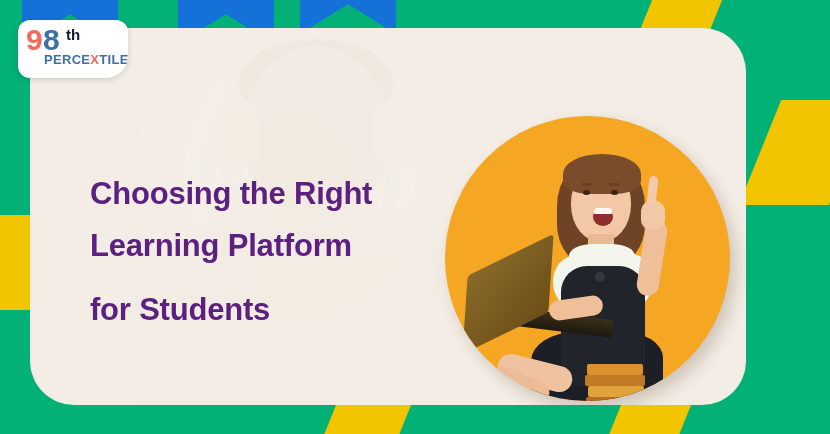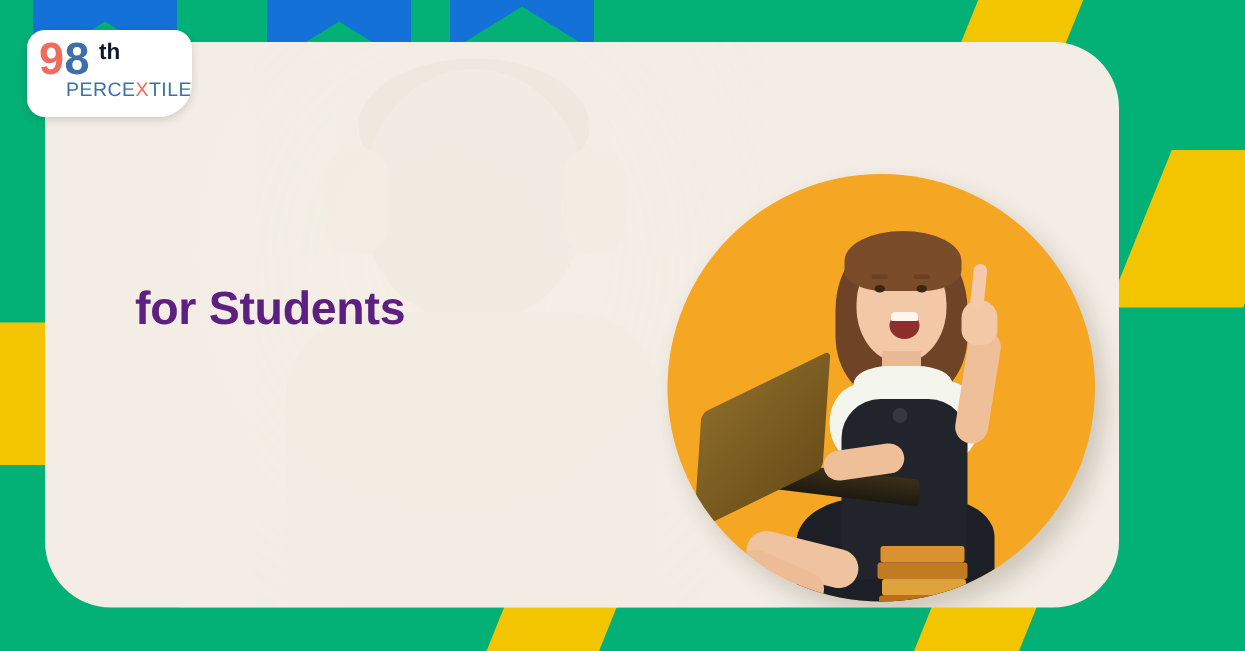--- a/index.html
+++ b/index.html
@@ -337,21 +337,21 @@
     position: absolute;
     left: 40px; top: 1px;
     font-size: 15px;
     font-weight: bold;
     color: #0f172a;
   }
   .logo-word {
     position: absolute;
     left: 26px; top: 32px;
     font-size: 13px;
-    font-weight: normal;
+    font-weight: bold;
     letter-spacing: .3px;
     color: #3E6FA8;
   }
   .logo-word .x { color: #EF6B5B; }
 </style>
 </head>
 <body>
 
 <div class="banner">
 
@@ -372,20 +372,22 @@
       <div class="wm-hair"></div>
       <div class="wm-head"></div>
       <div class="wm-band"></div>
       <div class="wm-cup wm-cup-l"></div>
       <div class="wm-cup wm-cup-r"></div>
       <div class="wm-body"></div>
       <div class="wm-glow"></div>
     </div>
 
     <div class="headline">
+      <span class="l1">Choosing the Right</span>
+      <span class="l2">Learning Platform</span>
       <span class="l3">for Students</span>
     </div>
 
     <div class="portrait">
       <div class="p-inner">
         <div class="g-hair-back"></div>
         <div class="g-face"></div>
         <div class="g-fringe"></div>
         <div class="g-brow g-brow-l"></div>
         <div class="g-brow g-brow-r"></div>

